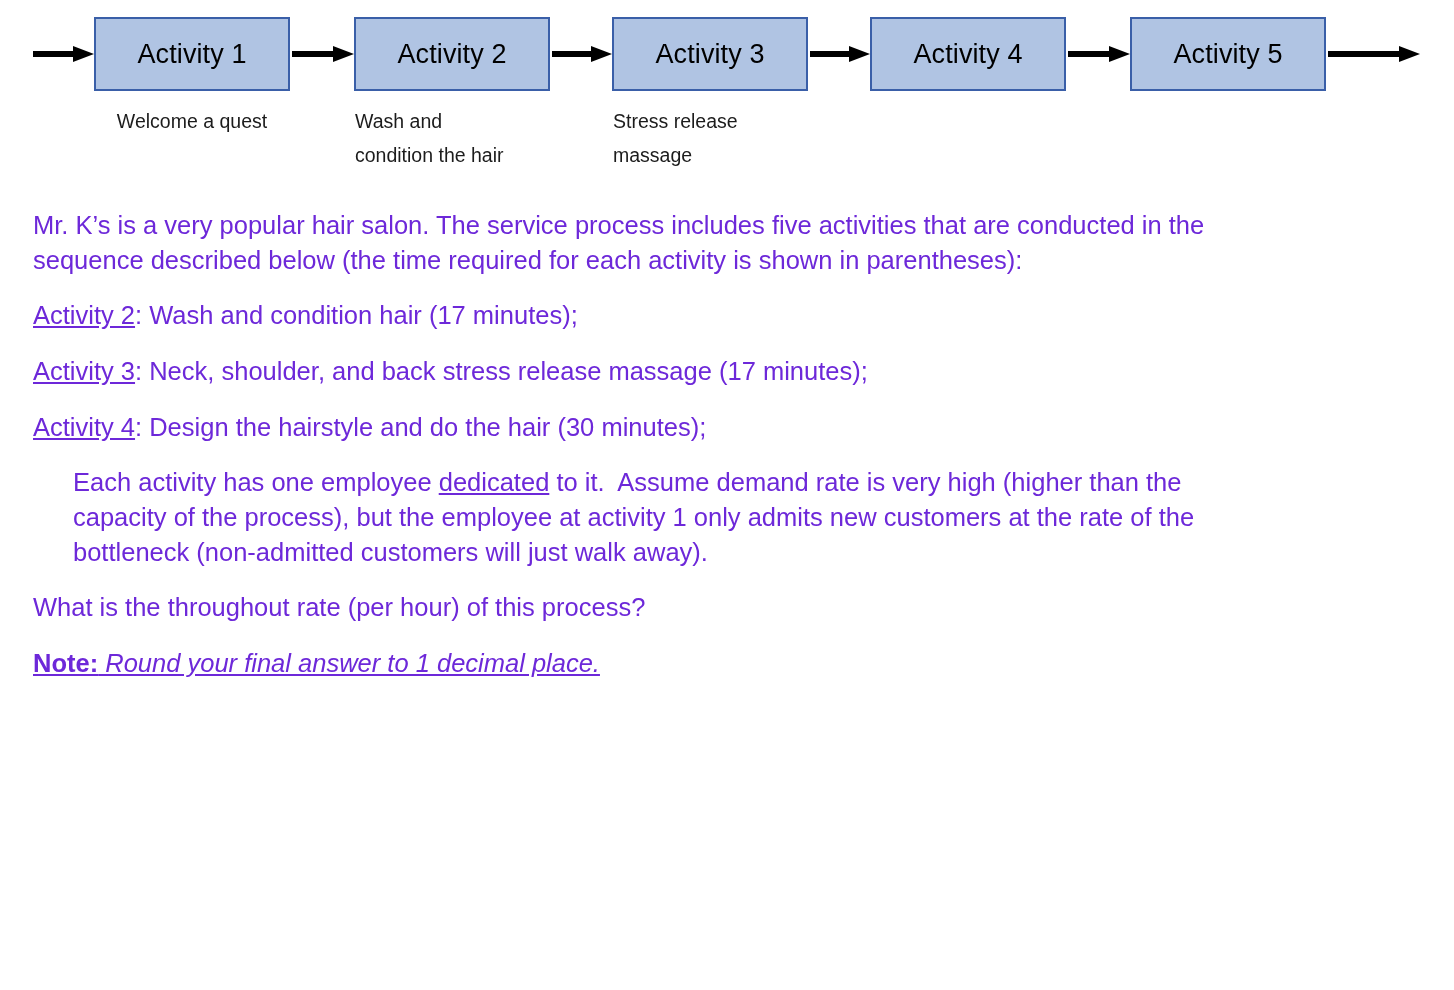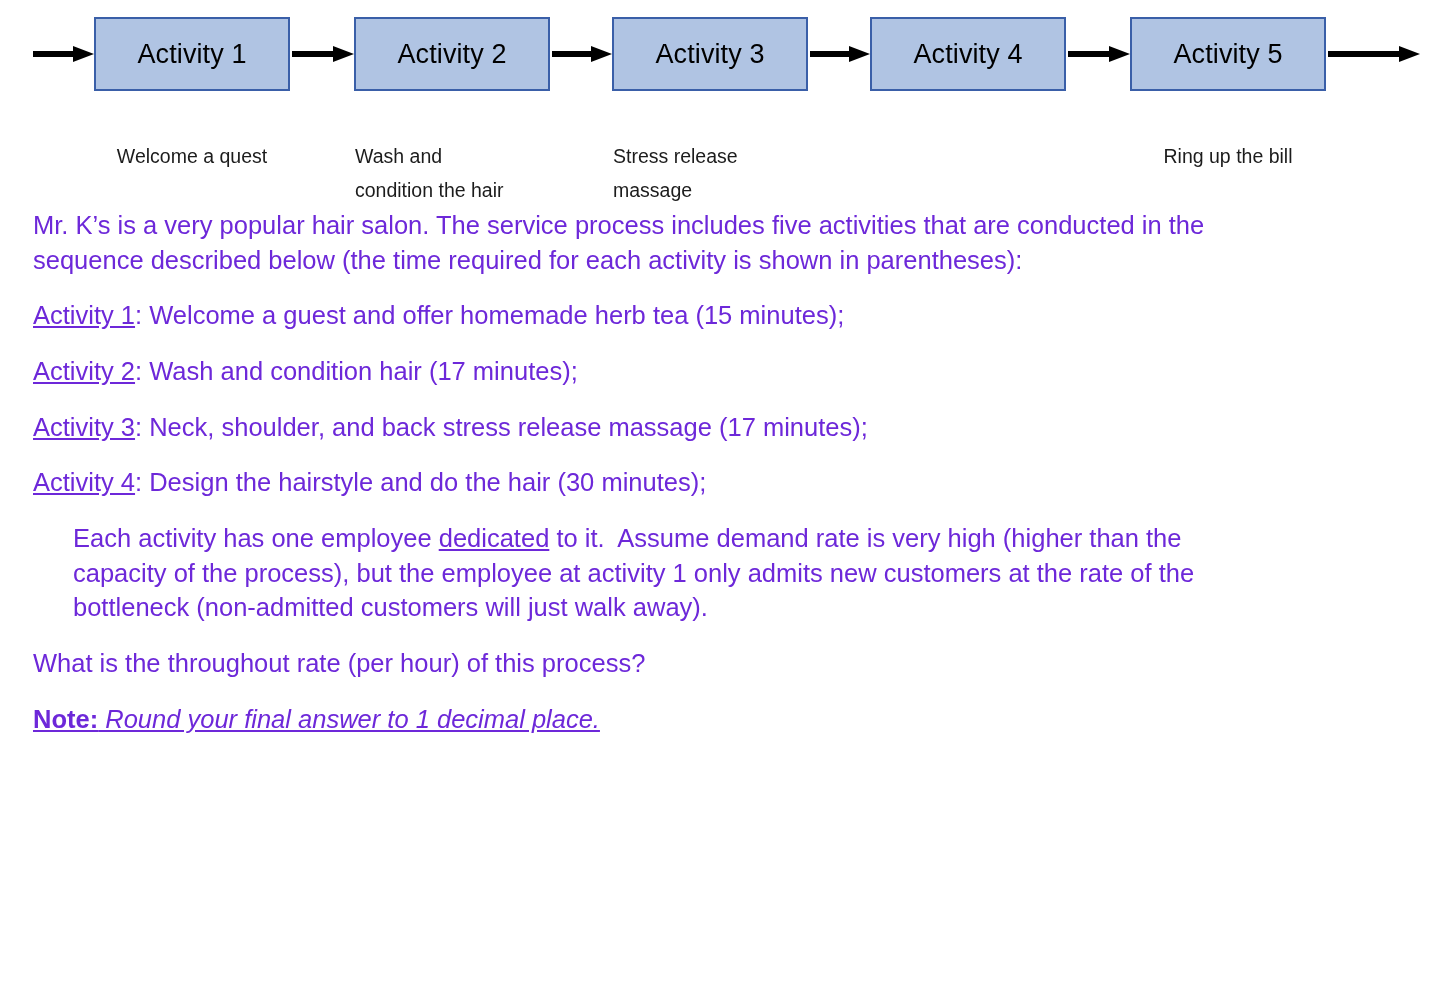--- a/index.html
+++ b/index.html
@@ -40,21 +40,20 @@
     letter-spacing: 0.1px;
   }
   .flow-caption {
     position: absolute;
     top: 105px;
     width: 230px;
     font-size: 19.5px;
     color: #1c1c1c;
     line-height: 1.72;
     text-align: left;
-    margin-top: 35px;
   }
   .flow-arrow {
     position: absolute;
     top: 46px;
     height: 16px;
   }
   .flow-arrow svg { display: block; }
 
   
   #question-body {
@@ -135,37 +134,33 @@
   <div class="flow-arrow" style="left:1068px; width:62px;">
     <svg width="62" height="16" viewBox="0 0 62 16" aria-hidden="true">
       <line x1="0" y1="8" x2="46" y2="8" stroke="#000" stroke-width="6"></line>
       <polygon points="41,0 62,8 41,16" fill="#000"></polygon>
     </svg>
   </div>
 
   <div class="flow-node" style="left:1130px;">
     <span class="flow-node-label">Activity 5</span>
   </div>
-  <div class="flow-caption" style="left:1130px; width:196px; text-align:center; white-space:pre-line;">Ring up the bill</div>
 
   <div class="flow-arrow" style="left:1328px; width:92px;">
     <svg width="92" height="16" viewBox="0 0 92 16" aria-hidden="true">
       <line x1="0" y1="8" x2="76" y2="8" stroke="#000" stroke-width="6"></line>
       <polygon points="71,0 92,8 71,16" fill="#000"></polygon>
     </svg>
   </div>
 </div>
 
 <div id="question-body">
 
   <p>Mr. K’s is a very popular hair salon. The service process includes five activities that are conducted in the sequence described below (the time required for each activity is shown in parentheses):</p>
 
-  <p>
-    <span class="u">Activity 1</span><span>: Welcome a guest and offer homemade herb tea (15 minutes);</span>
-  </p>
 
   <p>
     <span class="u">Activity 2</span><span>: Wash and condition hair (17 minutes);</span>
   </p>
 
   <p>
     <span class="u">Activity 3</span><span>: Neck, shoulder, and back stress release massage (17 minutes);</span>
   </p>
 
   <p>

